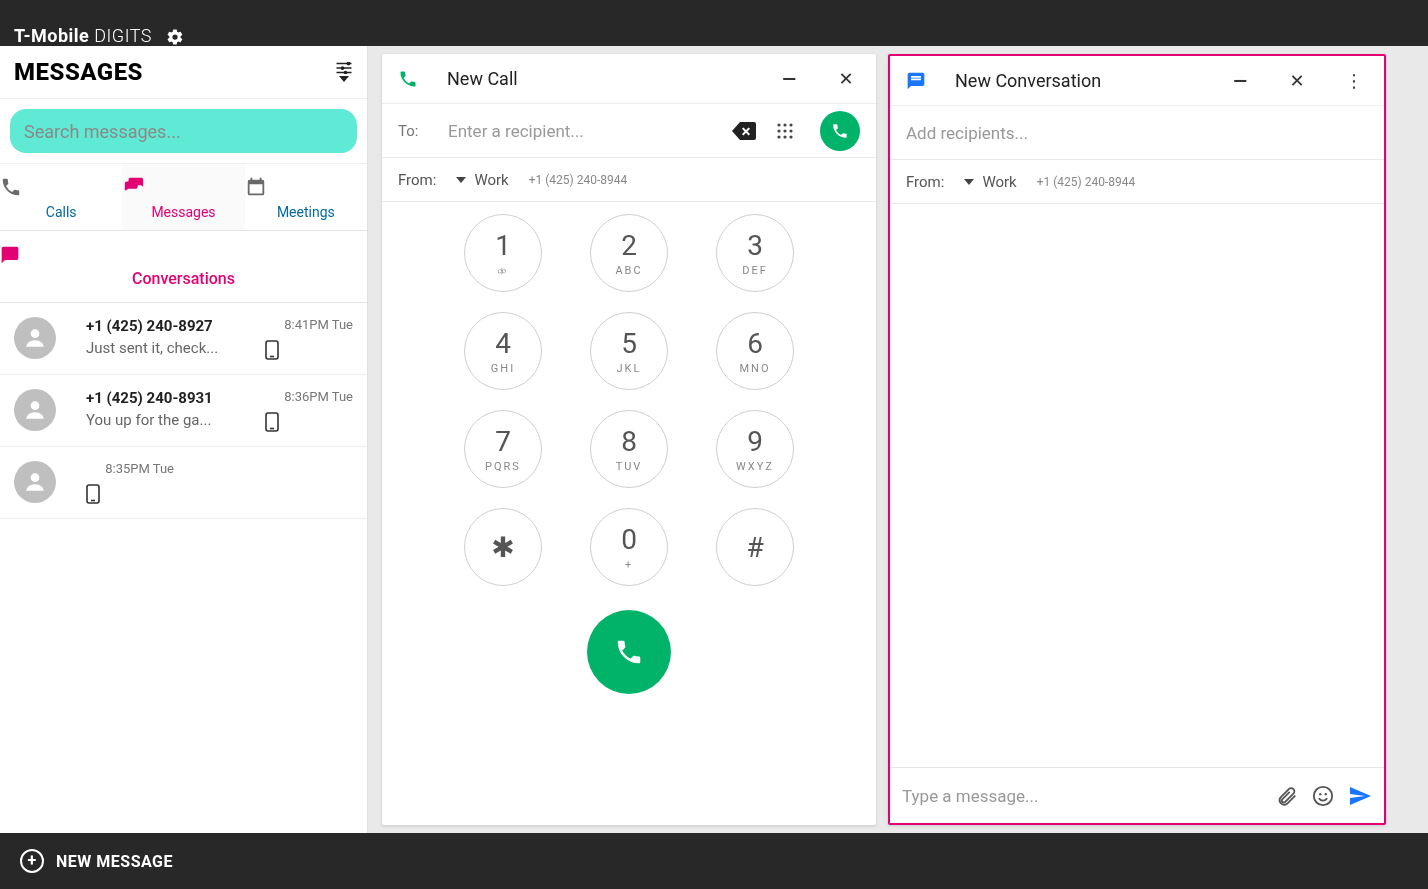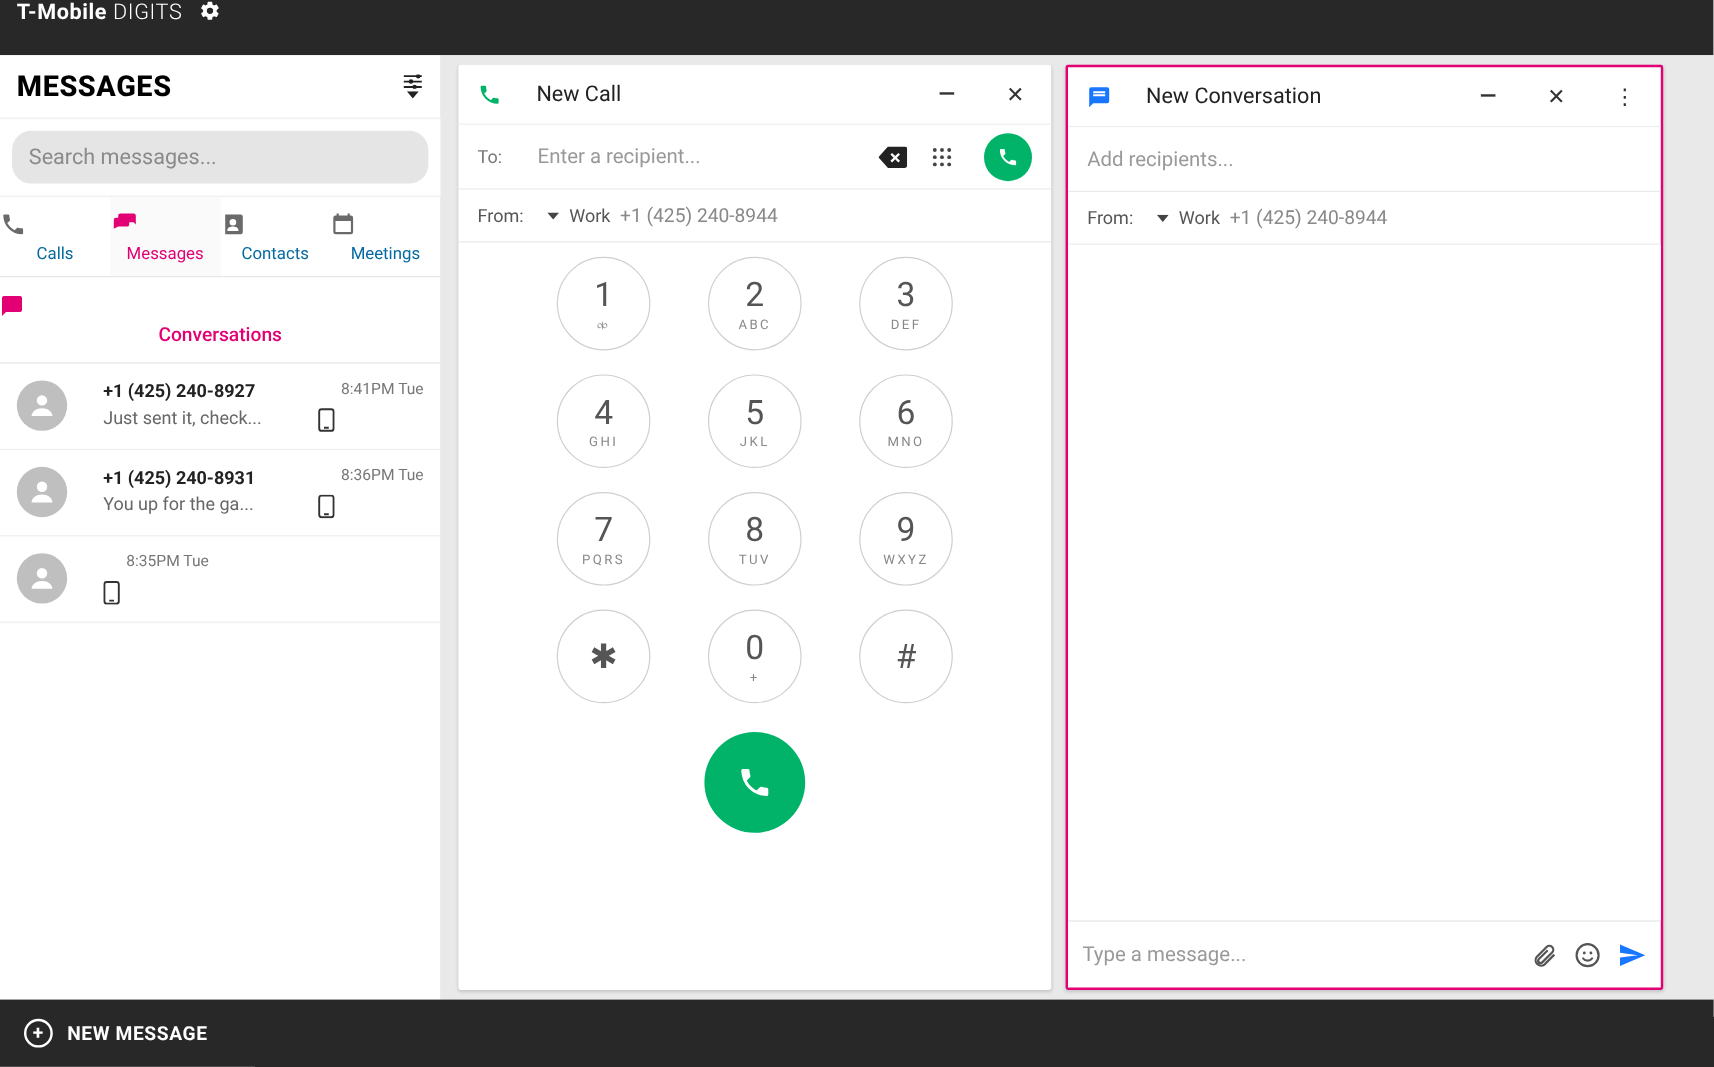--- a/index.html
+++ b/index.html
@@ -1,33 +1,33 @@
 <!DOCTYPE html>
 <html><head>
 <meta charset="utf-8">
 <style>
   * { box-sizing: border-box; margin: 0; padding: 0; font-family: -apple-system, BlinkMacSystemFont, "Segoe UI", Roboto, Helvetica, Arial, sans-serif; }
   body { width: 1428px; height: 889px; background: #e9e9e9; overflow: hidden; }
 
-  .topbar { height: 46px; background: #282828; color: #fff; display: flex; align-items: flex-start; padding: 0 14px; gap: 14px; }
+  .topbar { height: 46px; background: #282828; color: #fff; display: flex; align-items: flex-end; padding: 0 14px; gap: 14px; }
   .topbar .brand { font-size: 18px; letter-spacing: .5px; }
   .topbar .brand b { font-weight: 700; }
   .topbar .brand span { font-weight: 300; }
 
   .workspace { position: relative; display: flex; height: calc(100% - 46px - 56px); }
 
   .sidebar { width: 368px; background: #fff; border-right: 1px solid #e0e0e0; display: flex; flex-direction: column; }
   .sidebar-head { display: flex; align-items: center; justify-content: space-between; padding: 12px 14px; }
   .sidebar-head h1 { font-size: 24px; font-weight: 800; letter-spacing: .5px; }
   .sidebar-head .headicons { display: flex; flex-direction: column; align-items: center; line-height: 1; color: #222; cursor: pointer;}
   .search-wrap { padding: 0 10px 10px; background: #f4f4f4; border-top: 1px solid #eee; border-bottom: 1px solid #eee;}
   .search-wrap input { width: 100%; height: 44px; border: none; border-radius: 3px; padding: 0 14px; font-size: 18px; background: #e9e9e9; color: #555;}
   .search-wrap { padding-top:10px; background:#fff;}
   .search-wrap input::placeholder{color:#8a8a8a;}
-  .search-wrap input{outline:none; background:#e5e5e5;border-radius:16px;}
+  .search-wrap input{outline:none; background:#5eead4;border-radius:16px;}
 
   .tabs { display: flex; border-bottom: 1px solid #e5e5e5; }
   .tab { flex: 1; text-align: center; padding: 12px 0 10px; color: #0369a1; font-size: 14px; cursor: pointer; position:relative;}
   .tab .ticon { font-size: 22px; display: block; margin-bottom: 6px; color: #6a6a6a; }
   .tab.active { color: #e20074; background:#fafafa; }
   .tab.active .ticon { color: #e20074; }
   .tab.active::after{content:""; position:absolute; left:0; right:0; bottom:-1px; height:2px; background:transparent;}
 
   .subtab { text-align: center; padding: 14px 0; color: #e20074; font-weight: 500; border-bottom:1px solid #e5e5e5;}
   .subtab .sicon { font-size: 20px; display:block; margin-bottom:4px;}
@@ -53,21 +53,21 @@
 
   .row { display: flex; align-items: center; height: 54px; padding: 0 16px; border-bottom: 1px solid #e9e9e9; gap: 10px;}
   .row .label { color: #777; font-size: 15px; min-width: 40px; }
   .row input.recipient { flex:1; border:none; font-size:17px; outline:none; color:#444;}
   .row input.recipient::placeholder{color:#999;}
   .row .ricon { width: 34px; text-align: center; font-size: 20px; color: #333; cursor:pointer;}
   .row .callfab { width: 40px; height: 40px; border-radius: 50%; background: #00b369; color:#fff; display:flex; align-items:center; justify-content:center; font-size:18px; cursor:pointer;}
 
   .fromrow { height: 44px; font-size: 15px; color: #555; display:flex; align-items:center; gap:20px; padding:0 16px; border-bottom:1px solid #e9e9e9;}
   .fromrow .sel { display:flex; align-items:center; gap:8px; cursor:pointer;justify-content:center;}
-  .fromrow .sel .small{ color:#888; font-size:16px; margin-left:0;}
+  .fromrow .sel .small{ color:#888; font-size:12px; margin-left:12px;}
 
   .dialpad { flex:1; display:flex; flex-direction:column; align-items:center; padding-top:12px; gap:20px;}
   .drow { display:flex; gap:48px;}
   .dkey { width: 78px; height: 78px; border-radius: 50%; background:#fff; border:1px solid #cfcfcf; display:flex; flex-direction:column; align-items:center; justify-content:center; cursor:pointer; color:#555;}
   .dkey .num { font-size: 28px; font-weight: 400; }
   .dkey .let { font-size: 11px; letter-spacing: 2px; color:#888; margin-top:2px;}
   .dialfab { width: 84px; height: 84px; border-radius: 50%; background: #00b369; color:#fff; display:flex; align-items:center; justify-content:center; font-size:30px; cursor:pointer; margin-top:4px;}
 
   .msgbody { flex:1; background:#fff;}
   .composer { border-top: 1px solid #e5e5e5; height: 56px; display:flex; align-items:center; padding: 0 12px; gap:14px;}
@@ -132,28 +132,20 @@
         <span class="ticon">
             <svg width="24" height="22" viewBox="0 0 24 24" fill="#e20074">
               <path d="M20 2H8a2 2 0 0 0-2 2v2H4a2 2 0 0 0-2 2v8l4-2h8a2 2 0 0 0 2-2V10h4l2 2V4a2 2 0 0 0-2-2Z"></path>
             </svg>
           </span>
         <span>Messages</span>
       </div>
       <div class="tab">
         <span class="ticon">
             <svg width="22" height="22" viewBox="0 0 24 24" fill="#6a6a6a">
-              <path d="M4 3h14a2 2 0 0 1 2 2v14a2 2 0 0 1-2 2H4Zm7 4a3 3 0 1 0 3 3 3 3 0 0 0-3-3Zm-5 11h10v-1c0-2-3-3-5-3s-5 1-5 3Z"></path>
-            </svg>
-          </span>
-        <span>Contacts</span>
-      </div>
-      <div class="tab">
-        <span class="ticon">
-            <svg width="22" height="22" viewBox="0 0 24 24" fill="#6a6a6a">
               <path d="M19 4h-1V2h-2v2H8V2H6v2H5a2 2 0 0 0-2 2v13a2 2 0 0 0 2 2h14a2 2 0 0 0 2-2V6a2 2 0 0 0-2-2Zm0 15H5V9h14Z"></path>
             </svg>
           </span>
         <span>Meetings</span>
       </div>
     </div>
 
     <div class="subtab">
       <span class="sicon">
           <svg width="20" height="20" viewBox="0 0 24 24" fill="#e20074">

